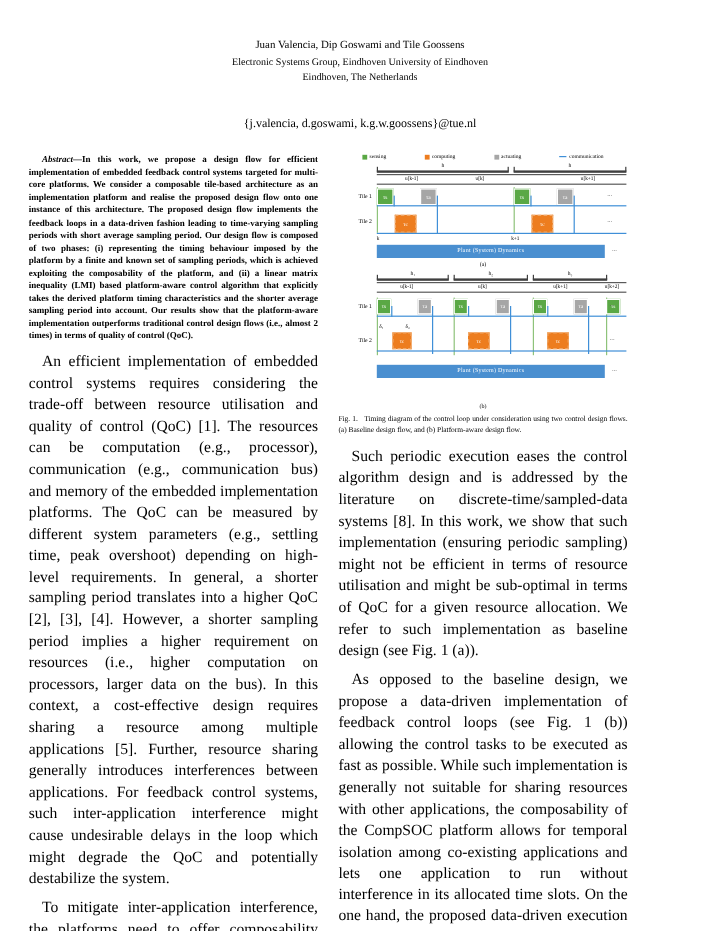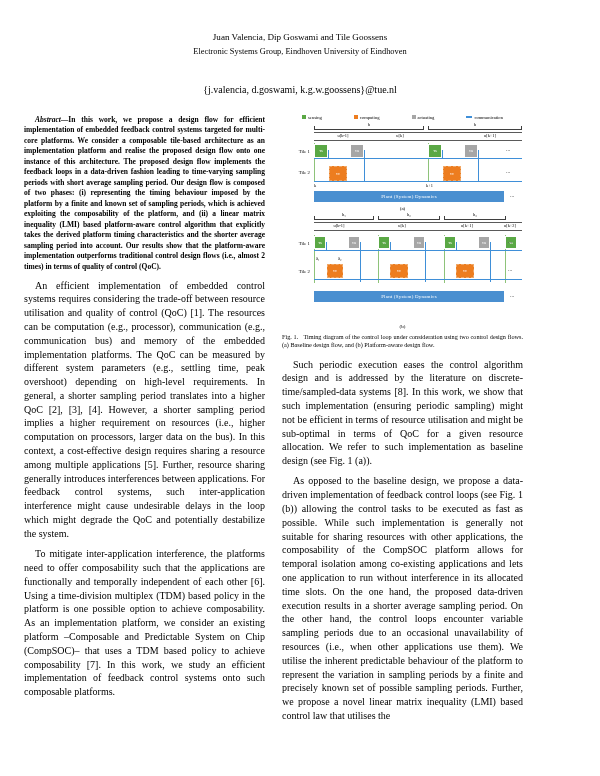--- a/index.html
+++ b/index.html
@@ -53,21 +53,21 @@
     padding: 0 24px;
     gap: 17px;
     box-sizing: border-box;
   }
   .col {
     width: 241px;
     box-sizing: border-box;
   }
   p.para {
     margin: 0 0 6.5px 0;
-    font-size: 10px;
+    font-size: 13px;
     line-height: 1.38;
     text-align: justify;
     text-indent: 11px;
     hyphens: auto;
   }
   p.abstract {
     font-weight: bold;
     text-indent: 11px;
     font-size: 7.5px;
     line-height: 1.40;
@@ -205,20 +205,21 @@
 </style>
 </head>
 <body>
 
 <div class="page">
 
 
   <div class="authors-block">
     <div class="author-names">Juan Valencia, Dip Goswami and Tile Goossens</div>
     <div class="author-affil">Electronic Systems Group, Eindhoven University of Eindhoven</div>
+    <div class="author-place">Eindhoven, The Netherlands</div>
     <div class="author-email">{j.valencia, d.goswami, k.g.w.goossens}@tue.nl</div>
   </div>
 
   <div class="columns">
 
     <div class="col">
 
       <p class="para abstract"><span class="lead">Abstract</span><span>—In this work, we propose a design flow for efficient implementation of embedded feedback control systems targeted for multi-core platforms. We consider a composable tile-based architecture as an implementation platform and realise the proposed design flow onto one instance of this architecture. The proposed design flow implements the feedback loops in a data-driven fashion leading to time-varying sampling periods with short average sampling period. Our design flow is composed of two phases: (i) representing the timing behaviour imposed by the platform by a finite and known set of sampling periods, which is achieved exploiting the composability of the platform, and (ii) a linear matrix inequality (LMI) based platform-aware control algorithm that explicitly takes the derived platform timing characteristics and the shorter average sampling period into account. Our results show that the platform-aware implementation outperforms traditional control design flows (i.e., almost 2 times) in terms of quality of control (QoC).</span></p>
 
 

